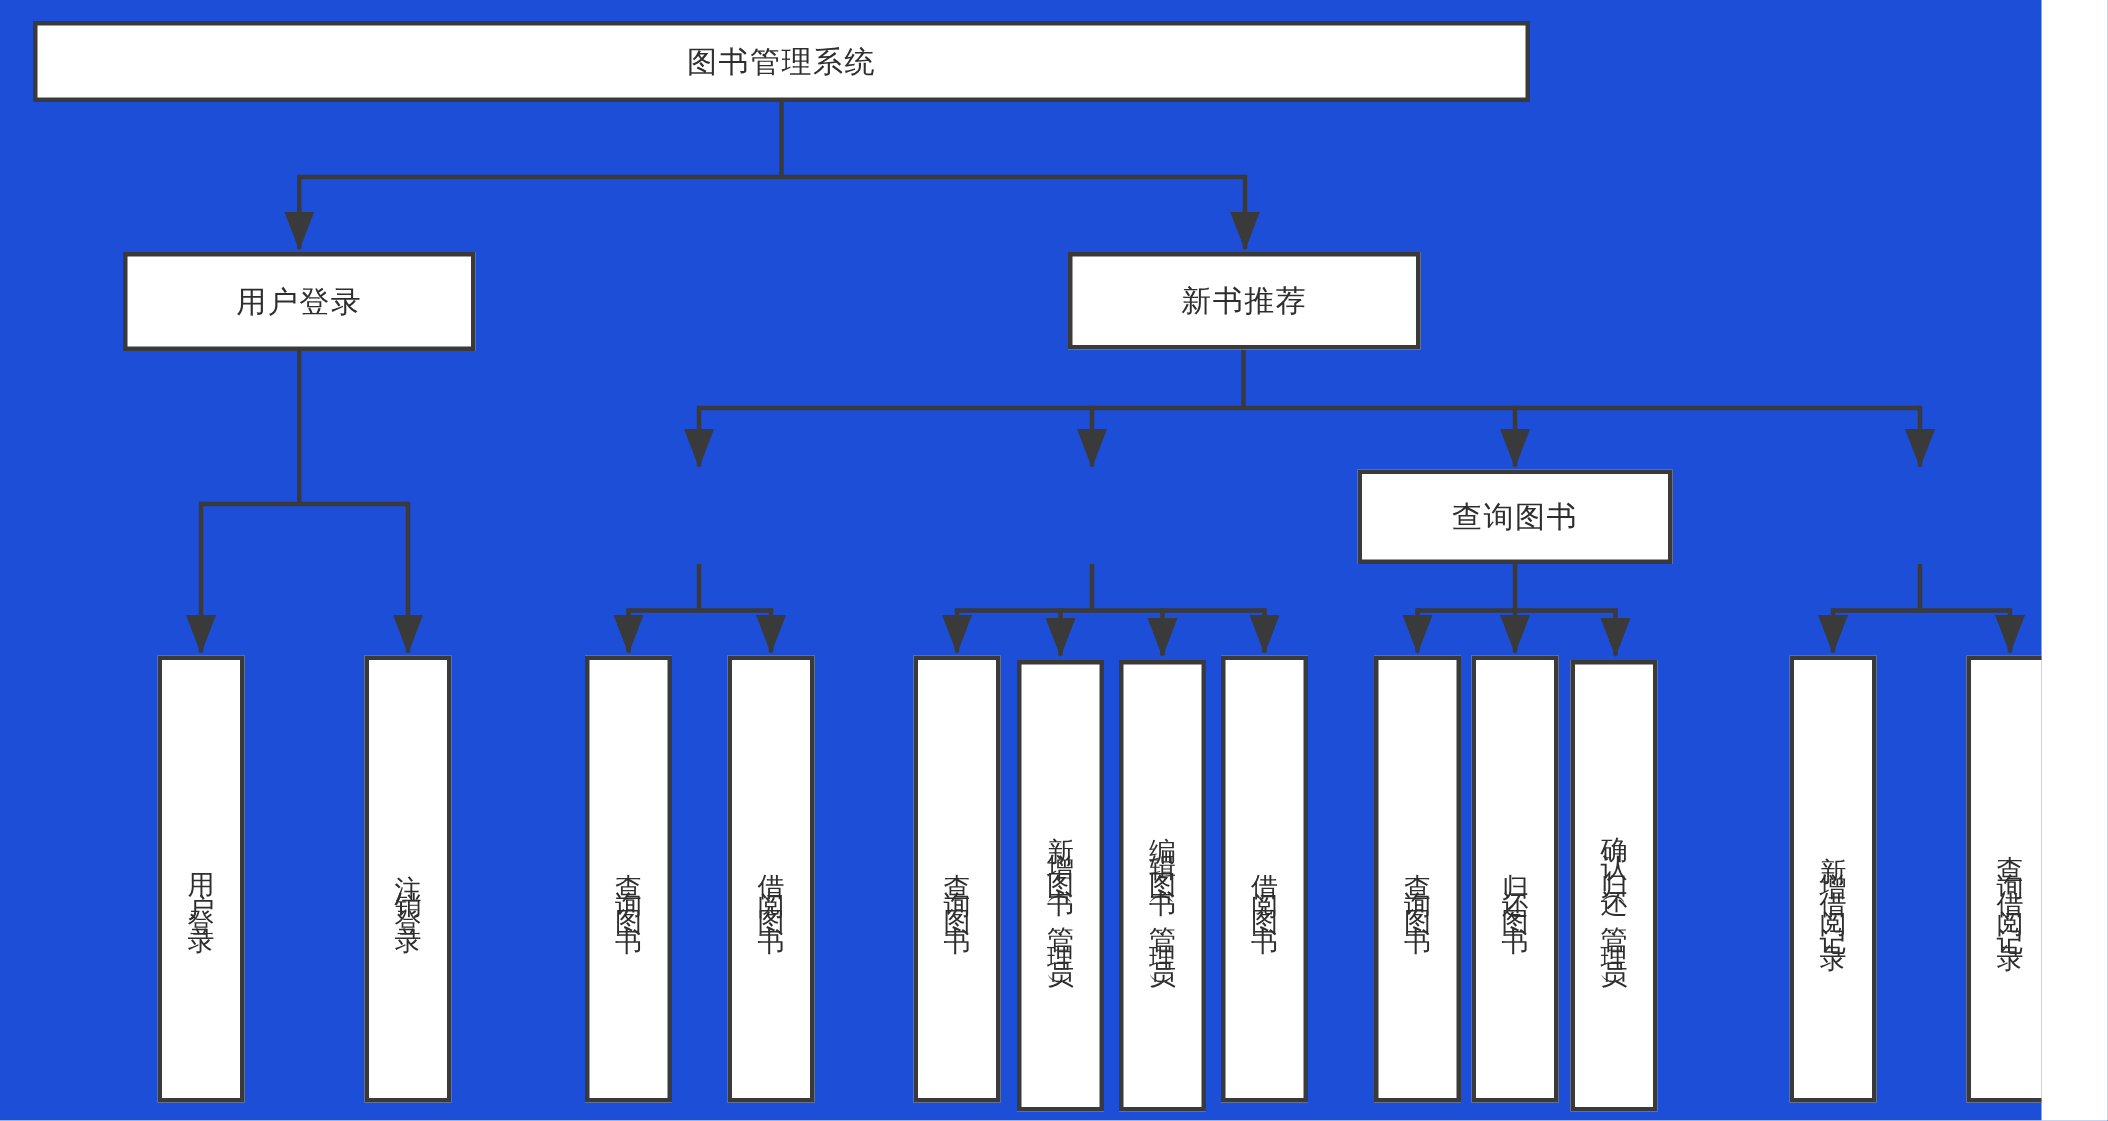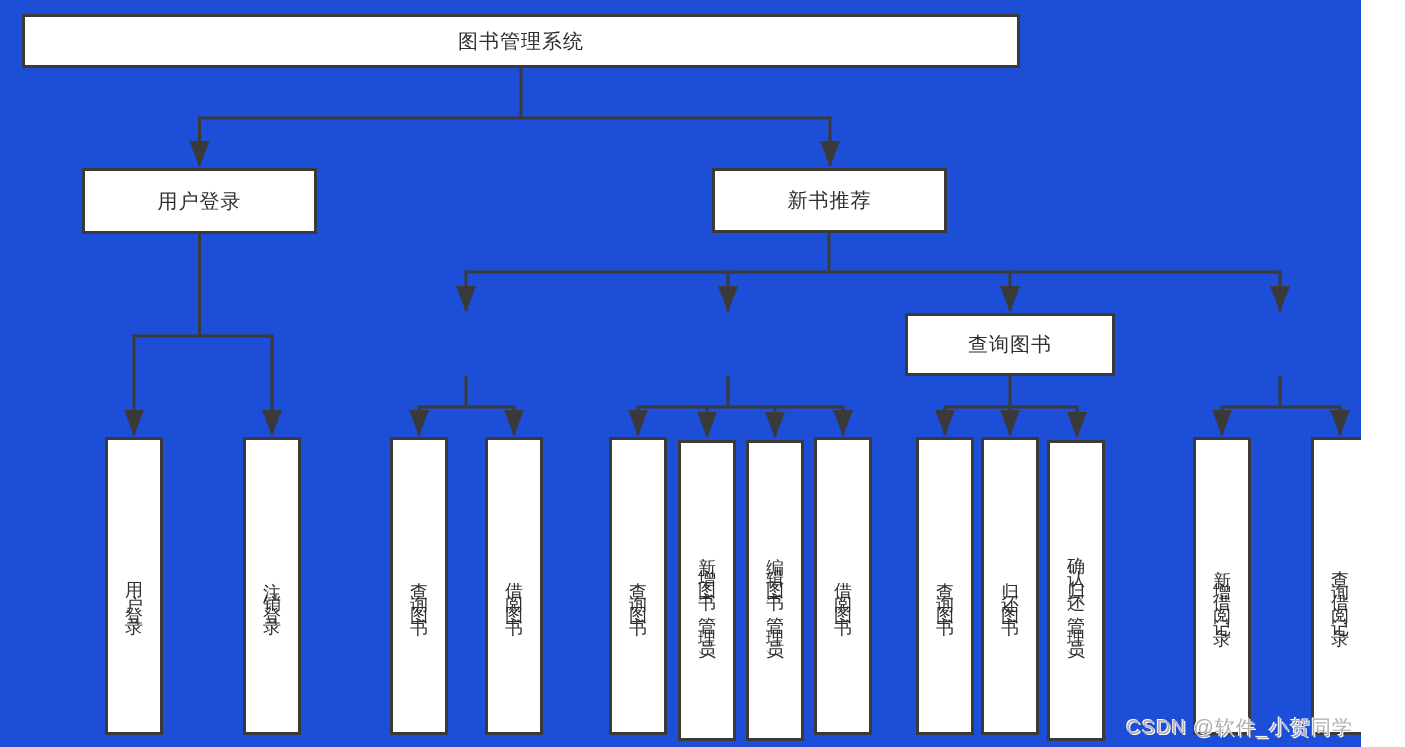--- a/index.html
+++ b/index.html
@@ -148,15 +148,14 @@
     <span>确认归还（管理员）</span>
   </div>
 
   <div class="box vbox" style="left:1193px;top:437px;width:58px;height:298px">
     <span>新增借阅记录</span>
   </div>
   <div class="box vbox" style="left:1311px;top:437px;width:58px;height:298px">
     <span>查询借阅记录</span>
   </div>
 
-  <div class="watermark" style="color: rgb(179, 173, 173);">CSDN @软件_小贺同学</div>
 
 </div>
 
 </body></html>

